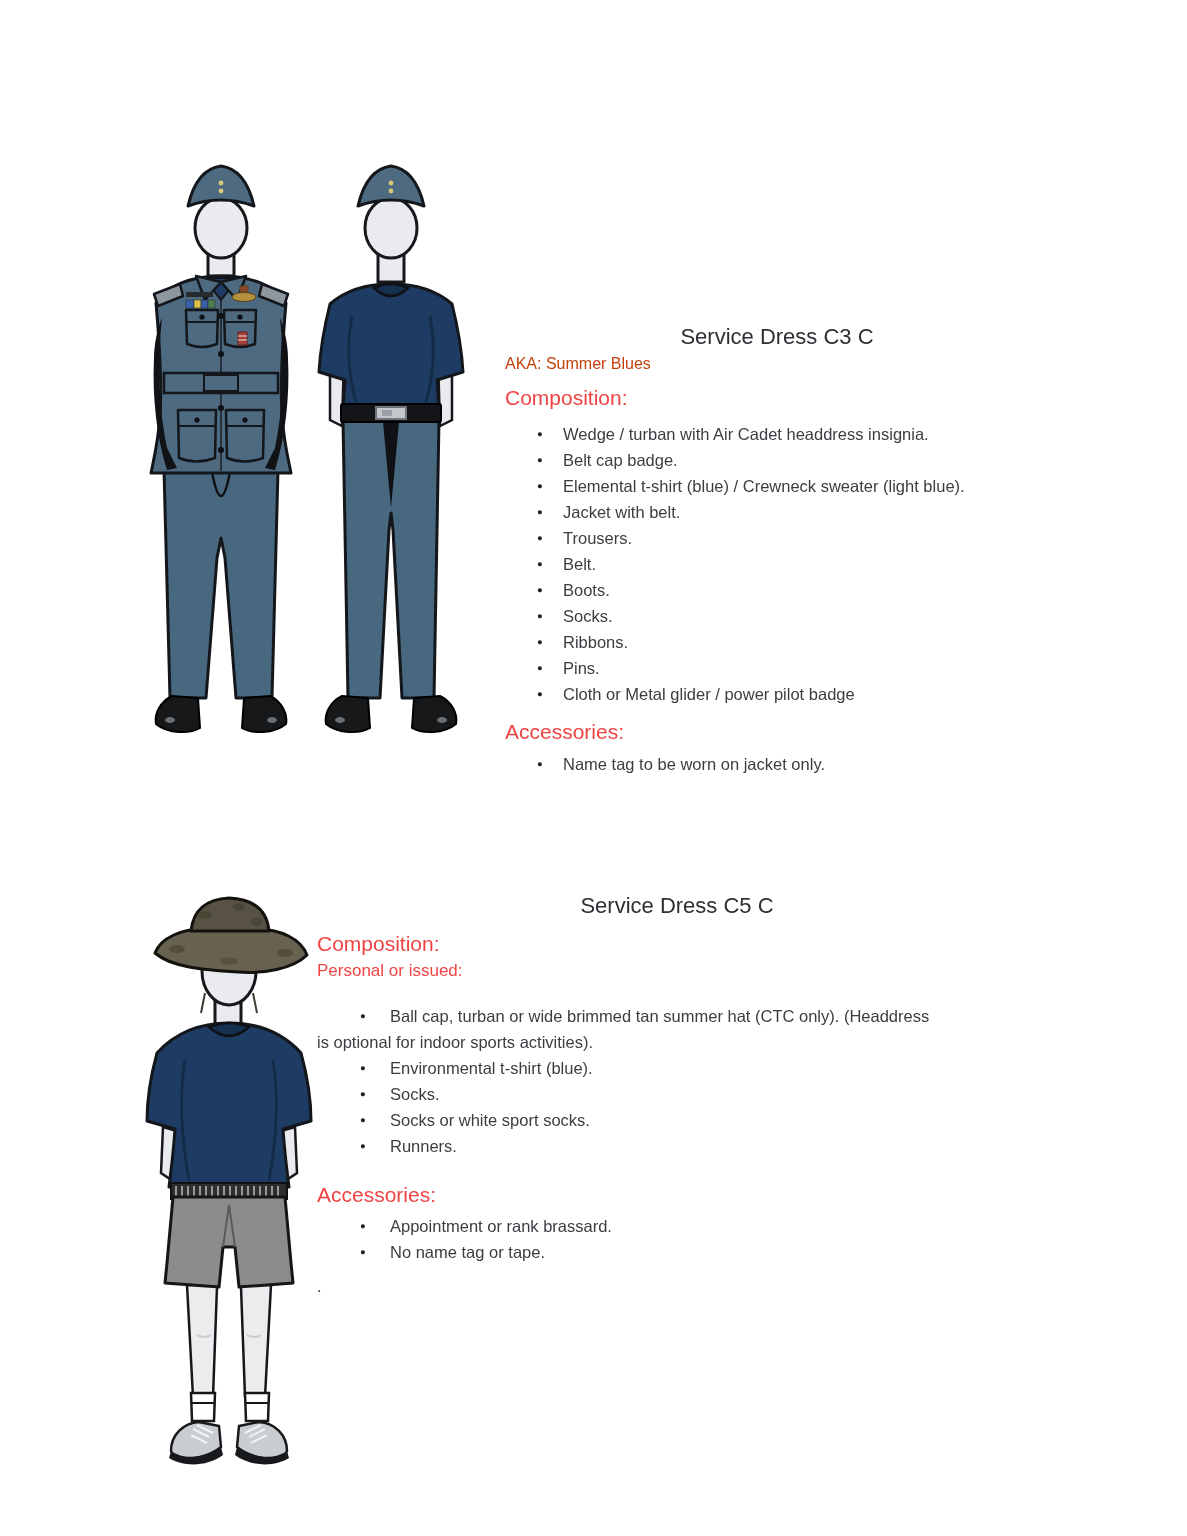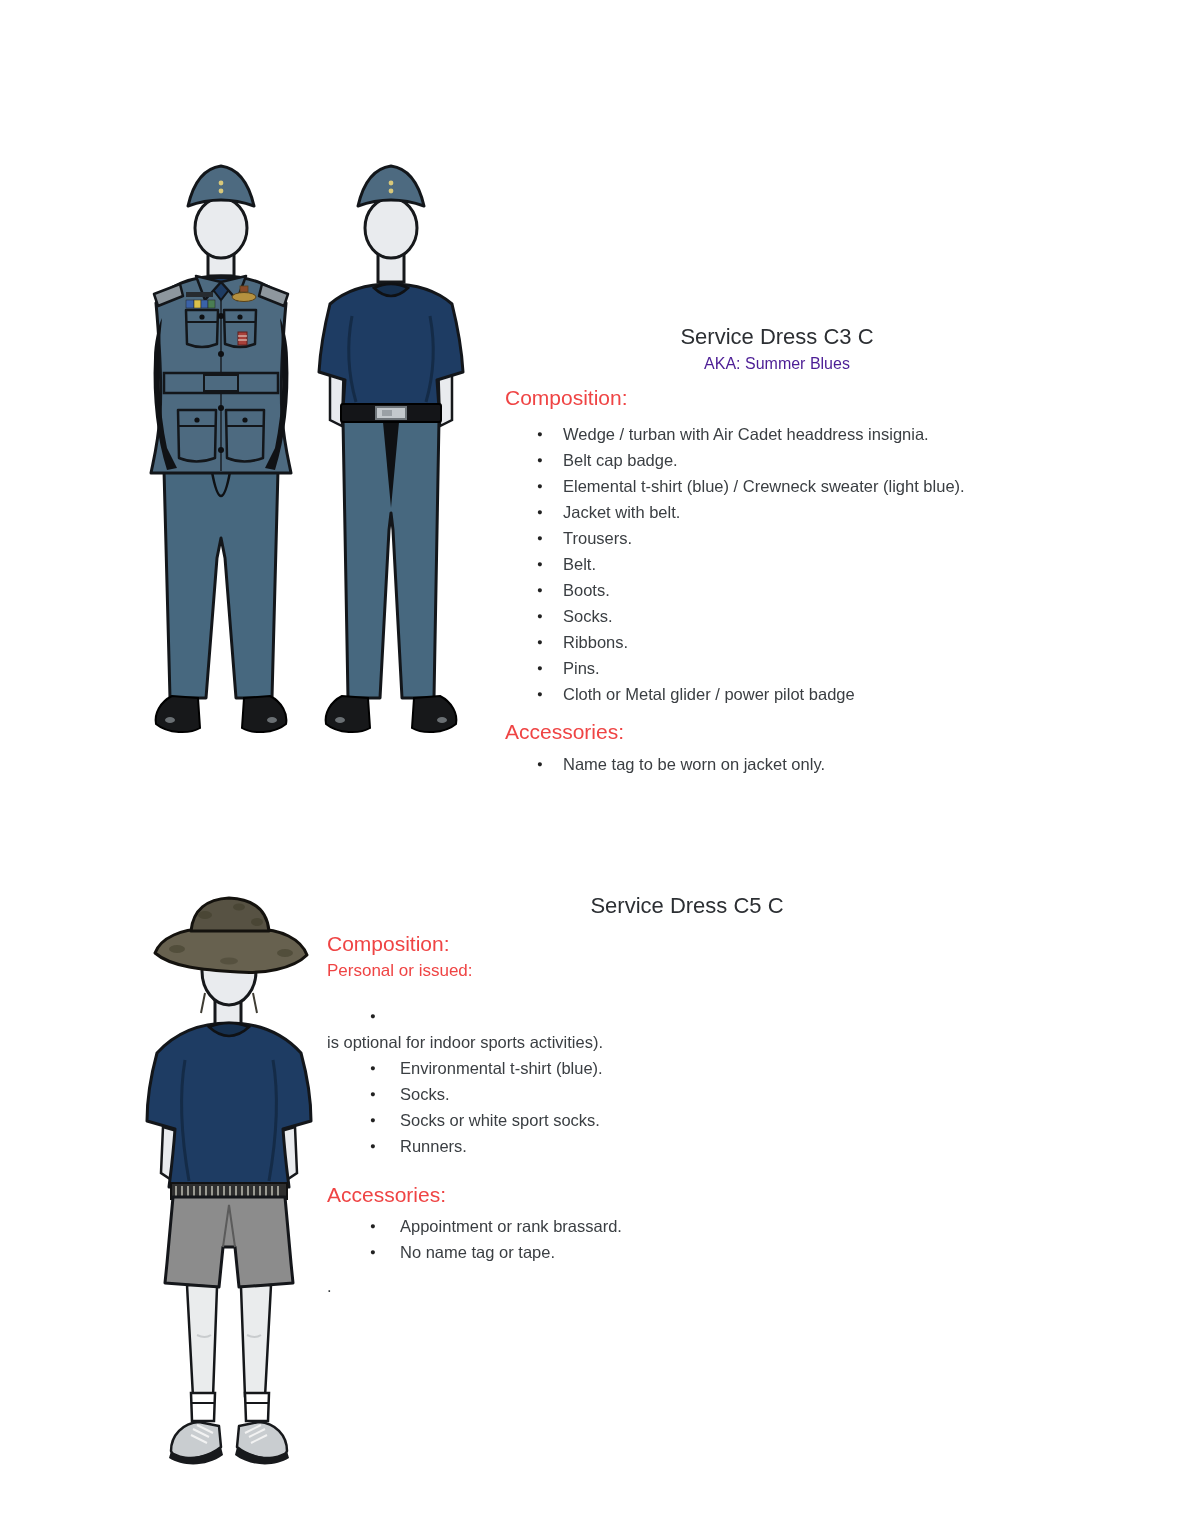--- a/index.html
+++ b/index.html
@@ -2,21 +2,21 @@
 <html><head>
 <meta charset="utf-8">
 <style>
   html,body{margin:0;padding:0;}
   body{
     width:1187px;height:1536px;background:#ffffff;position:relative;
     font-family:"Liberation Sans", sans-serif;color:#35383c;overflow:hidden;
   }
   .abs{position:absolute;}
   .title{font-size:22px;line-height:30px;text-align:center;color:#2c2f33;}
-  .aka{font-size:16px;line-height:24px;text-align:center;color:#4c1d95;}
+  .aka{font-size:16px;line-height:24px;text-align:left;color:#c2410c;}
   .heading{font-size:21px;line-height:28px;color:#ef4444;}
   .subheading{font-size:17px;line-height:26px;color:#ef4444;}
   .items{margin:0;}
   .item{display:flex;font-size:16.5px;line-height:26px;white-space:nowrap;color:#3a3e42;}
   .bullet{font-size:9.5px;line-height:26px;flex:none;color:#222;}
   
   .s1 .item{padding-left:32px;}
   .s1 .bullet{width:26px;}
   
   .s2 .item{padding-left:43px;}
@@ -257,28 +257,29 @@
       <path d="M28,556 C28,540 40,528 56,527 L76,531 L78,552 C66,562 46,566 32,563 Z" fill="#c9cdd0" stroke="#17191c" stroke-width="2.5" stroke-linejoin="round"></path>
       <path d="M28,556 C42,566 64,562 78,552 L80,560 C64,572 40,572 26,563 Z" fill="#17191c"></path>
       <path d="M50,534 L66,542 M54,530 L70,538 M48,540 L64,548" stroke="#f2f2f2" stroke-width="2"></path>
       <path d="M144,556 C144,540 132,528 116,527 L96,531 L94,552 C106,562 126,566 140,563 Z" fill="#c9cdd0" stroke="#17191c" stroke-width="2.5" stroke-linejoin="round"></path>
       <path d="M144,556 C130,566 108,562 94,552 L92,560 C108,572 132,572 146,563 Z" fill="#17191c"></path>
       <path d="M122,534 L106,542 M118,530 L102,538 M124,540 L108,548" stroke="#f2f2f2" stroke-width="2"></path>
     </g>
   </g>
 </svg>
 
-<div class="abs s2" style="left:327px;top:891px;width:720px;">
+<div class="abs s2" style="left:317px;top:891px;width:720px;">
   <div class="title">Service Dress C5 C</div>
   <div class="heading heading-comp">Composition:</div>
   <div class="subheading">Personal or issued:</div>
 
   <div class="item-wrapped">
     <div class="line1">
         <span class="bullet">●</span>
+        <span>Ball cap, turban or wide brimmed tan summer hat (CTC only). (Headdress</span>
       </div>
     <div class="line2">is optional for indoor sports activities).</div>
   </div>
 
   <div class="items">
     <div class="item">
         <span class="bullet">●</span>
         <span>Environmental t-shirt (blue).</span>
       </div>
     <div class="item">

